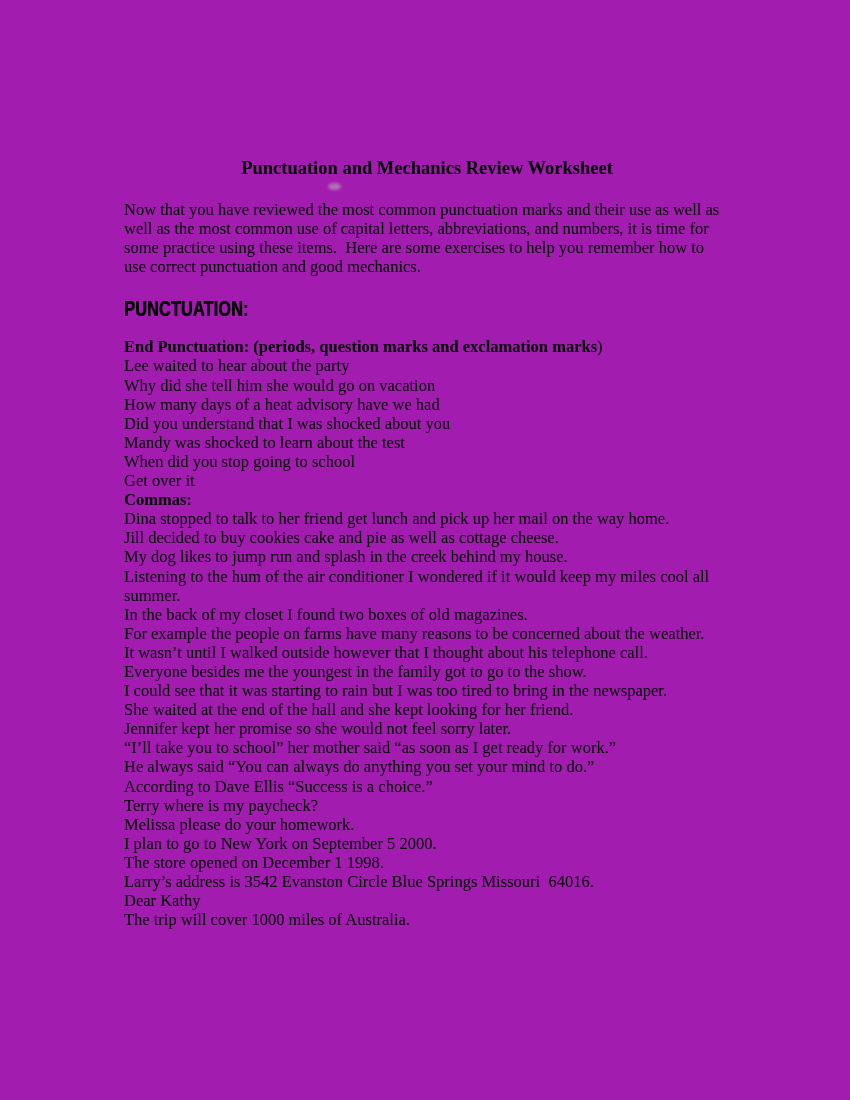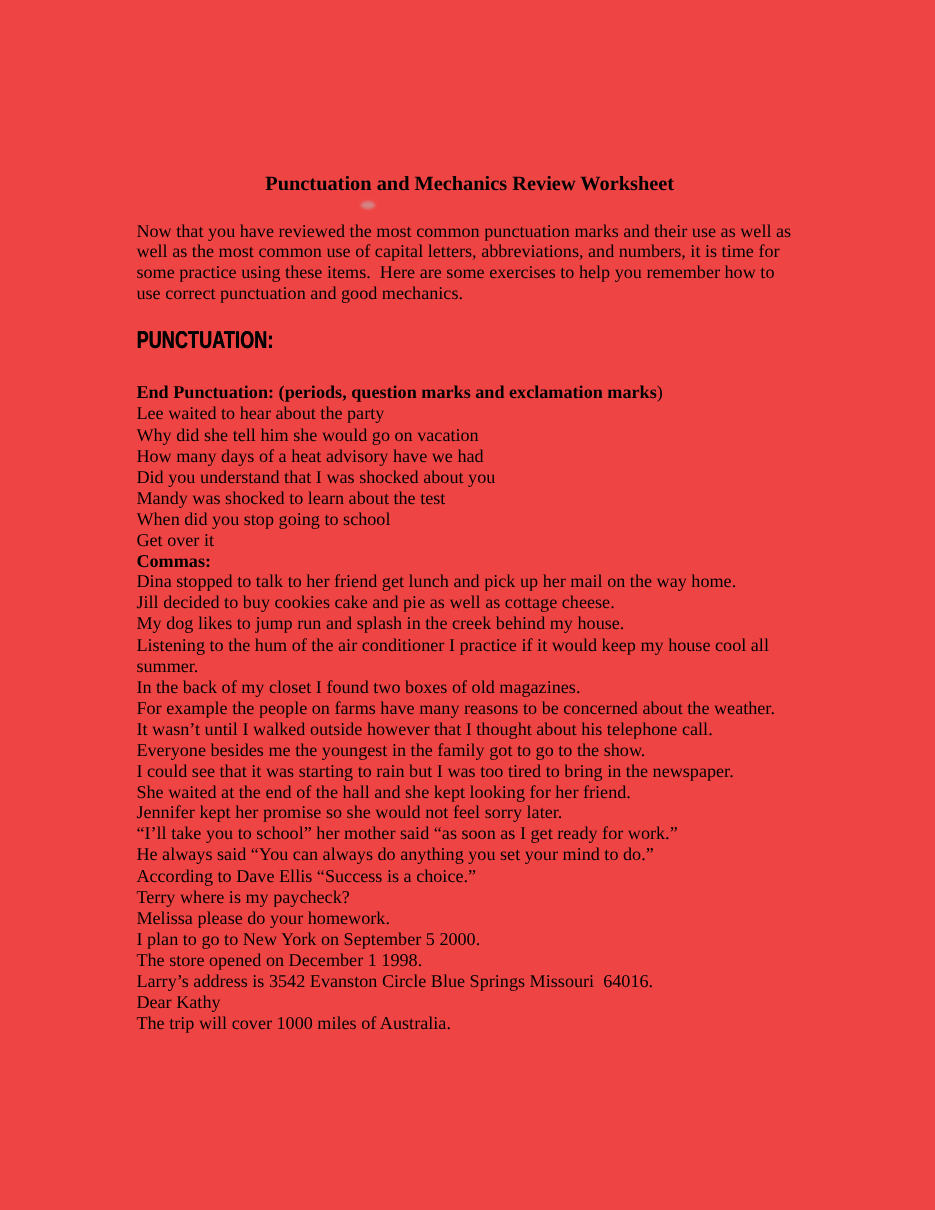--- a/index.html
+++ b/index.html
@@ -4,21 +4,21 @@
 <style>
   html, body {
     margin: 0;
     padding: 0;
     background: #ffffff;
   }
   .page {
     position: relative;
     width: 850px;
     height: 1100px;
-    background: #ef4444;
+    background: #a21caf;
     color: #000000;
     font-family: "Liberation Serif", serif;
     font-size: 16.5px;
     line-height: 19.1px;
     overflow: hidden;
   }
   .content {
     position: absolute;
     left: 124px;
     top: 0;
@@ -40,21 +40,21 @@
     font-family: "Liberation Sans", sans-serif;
     font-weight: bold;
     font-size: 22px;
     line-height: 23px;
     letter-spacing: 0.2px;
     transform: scaleX(0.74);
     transform-origin: left center;
     text-shadow: 0.6px 0 0 #000;
   }
   .sub-heading {
-    margin-top: 27px;
+    margin-top: 17px;
   }
   .bold { font-weight: bold; }
   .line {
     white-space: pre-wrap;
   }
   .scan-artifact {
     position: absolute;
     left: 328px;
     top: 183px;
     width: 13px;
@@ -86,21 +86,21 @@
     <div class="line">Did you understand that I was shocked about you</div>
     <div class="line">Mandy was shocked to learn about the test</div>
     <div class="line">When did you stop going to school</div>
     <div class="line">Get over it</div>
 
     <div class="line bold">Commas:</div>
 
     <div class="line">Dina stopped to talk to her friend get lunch and pick up her mail on the way home.</div>
     <div class="line">Jill decided to buy cookies cake and pie as well as cottage cheese.</div>
     <div class="line">My dog likes to jump run and splash in the creek behind my house.</div>
-    <div class="line">Listening to the hum of the air conditioner I practice if it would keep my house cool all summer.</div>
+    <div class="line">Listening to the hum of the air conditioner I wondered if it would keep my miles cool all summer.</div>
     <div class="line">In the back of my closet I found two boxes of old magazines.</div>
     <div class="line">For example the people on farms have many reasons to be concerned about the weather.</div>
     <div class="line">It wasn’t until I walked outside however that I thought about his telephone call.</div>
     <div class="line">Everyone besides me the youngest in the family got to go to the show.</div>
     <div class="line">I could see that it was starting to rain but I was too tired to bring in the newspaper.</div>
     <div class="line">She waited at the end of the hall and she kept looking for her friend.</div>
     <div class="line">Jennifer kept her promise so she would not feel sorry later.</div>
     <div class="line">“I’ll take you to school” her mother said “as soon as I get ready for work.”</div>
     <div class="line">He always said “You can always do anything you set your mind to do.”</div>
     <div class="line">According to Dave Ellis “Success is a choice.”</div>

